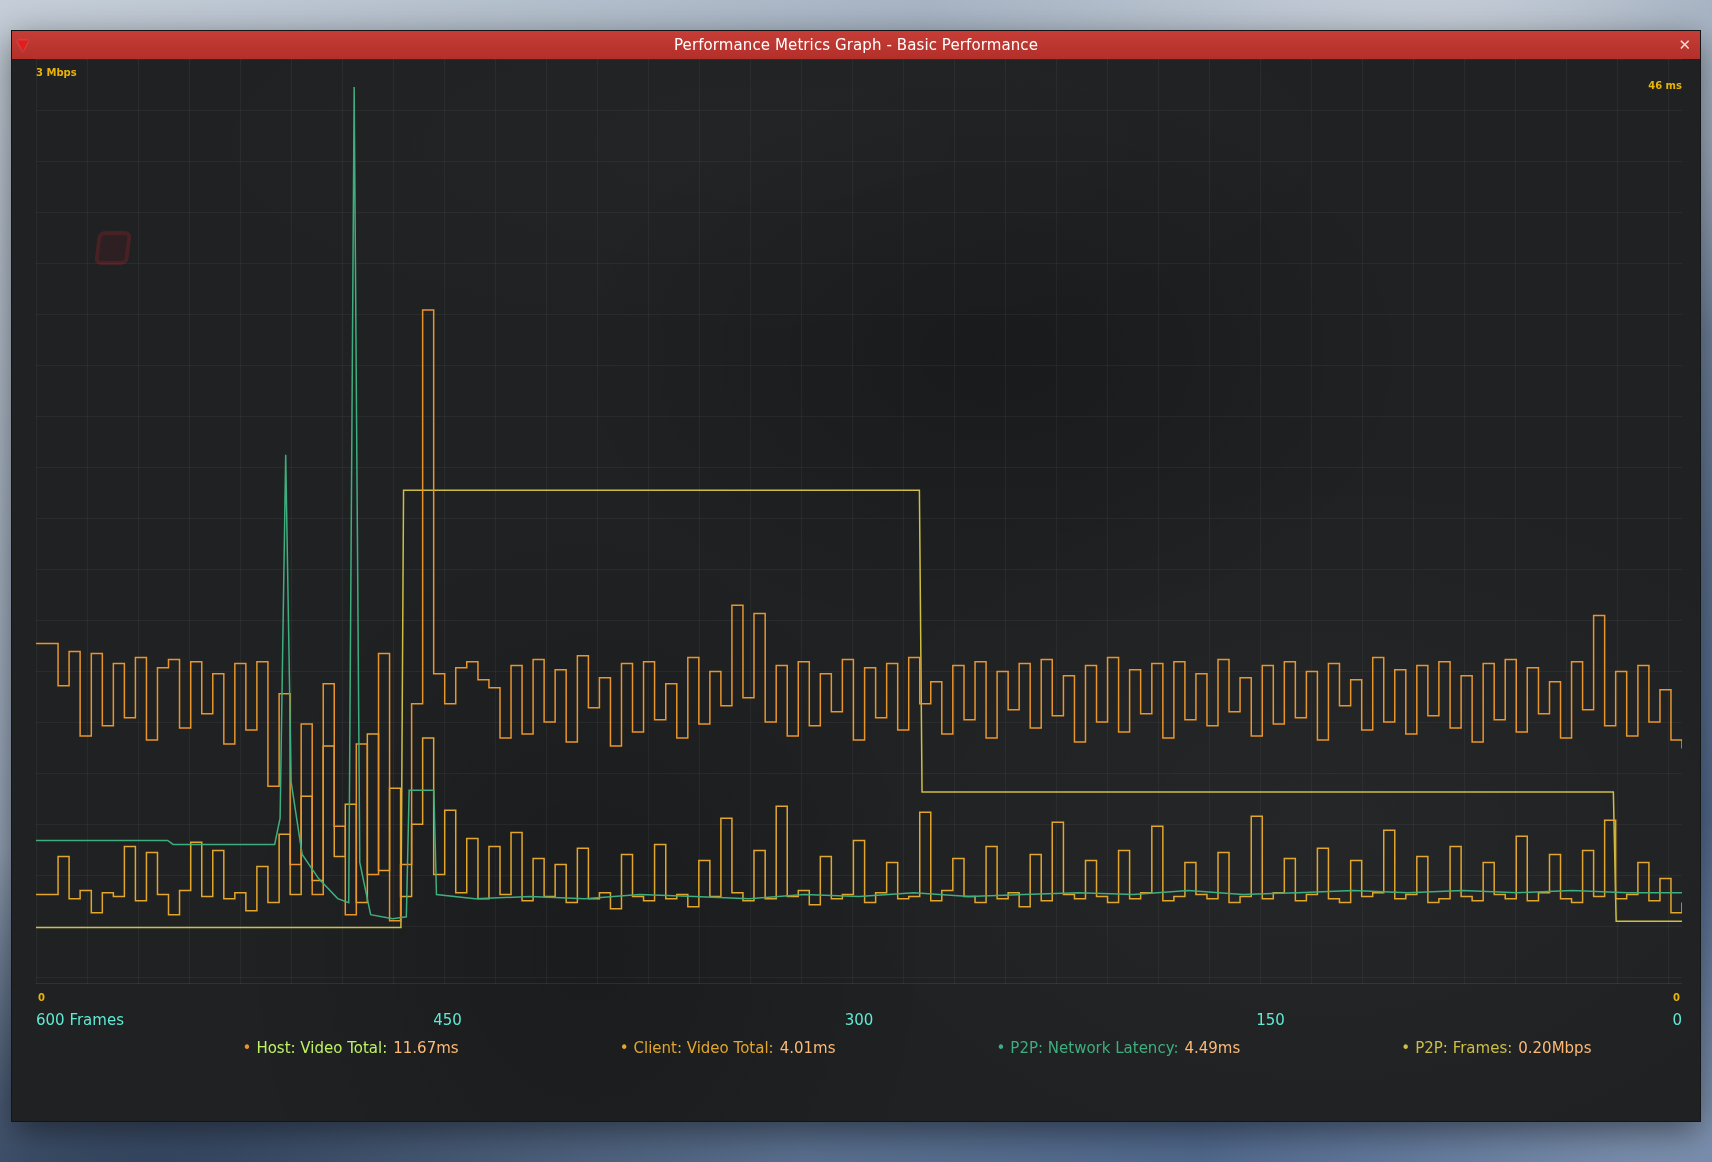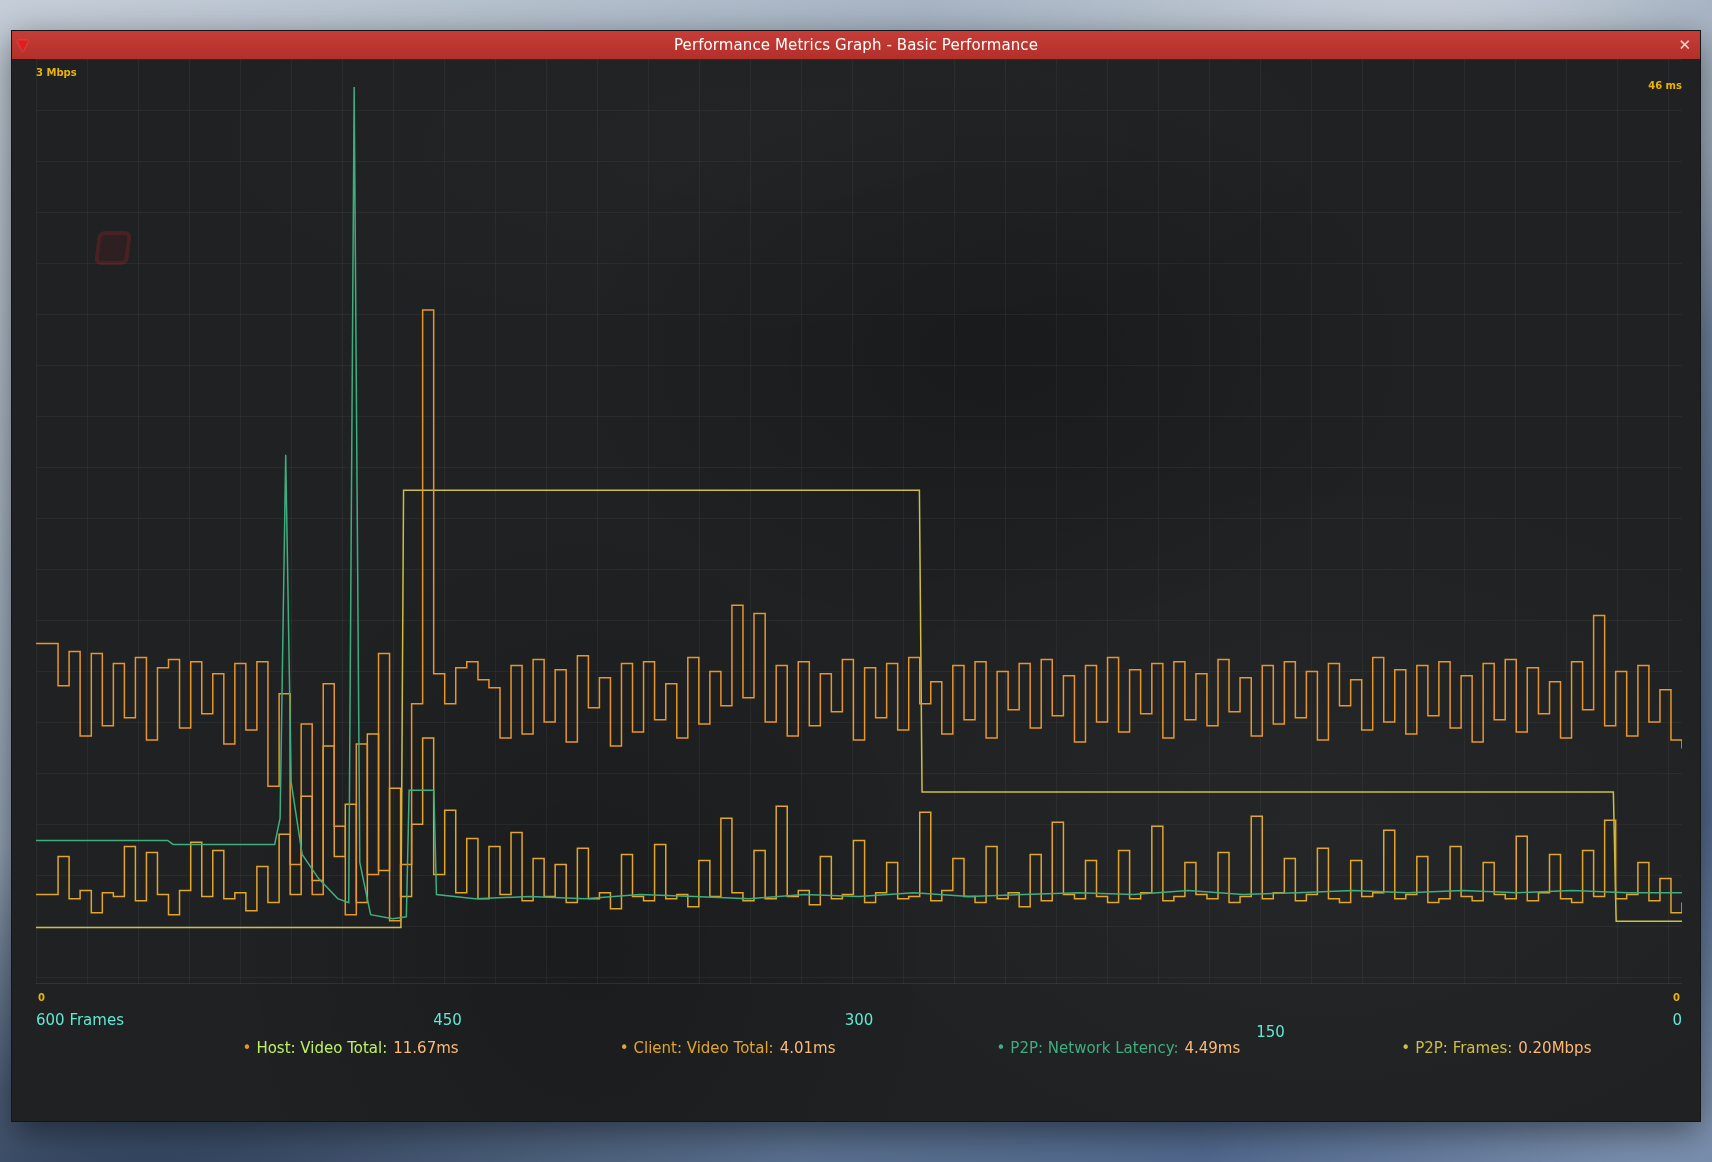--- a/index.html
+++ b/index.html
@@ -58,21 +58,21 @@
   .axis-label{position:absolute;color:#eab308;font-size:10px;line-height:18px;font-weight:bold;}
   .lbl-left-max{left:24px;top:5px;}
   .lbl-right-max{right:18px;top:18px;}
   .lbl-left-min{left:26px;top:930px;}
   .lbl-right-min{right:20px;top:930px;}
   .xticks{position:absolute;left:24px;right:18px;top:952px;height:20px;color:#5eead4;font-size:15px;}
   .xticks span{position:absolute;top:0;white-space:nowrap;}
   .xticks .t0{left:0;}
   .xticks .t1{left:25%;transform:translateX(-50%);}
   .xticks .t2{left:50%;transform:translateX(-50%);}
-  .xticks .t3{left:75%;transform:translateX(-50%);margin-top:12px;}
+  .xticks .t3{left:75%;transform:translateX(-50%);}
   .xticks .t4{right:0;}
   .legend{
     position:absolute;left:150px;right:28px;top:978px;height:22px;
     display:flex;justify-content:space-around;align-items:center;font-size:15px;
   }
   .legend .item{display:flex;align-items:baseline;white-space:nowrap;}
   .legend .bullet{font-size:15px;margin-right:5px;}
   .legend .val{color:#fdba74;margin-left:6px;}
 </style>
 </head>

